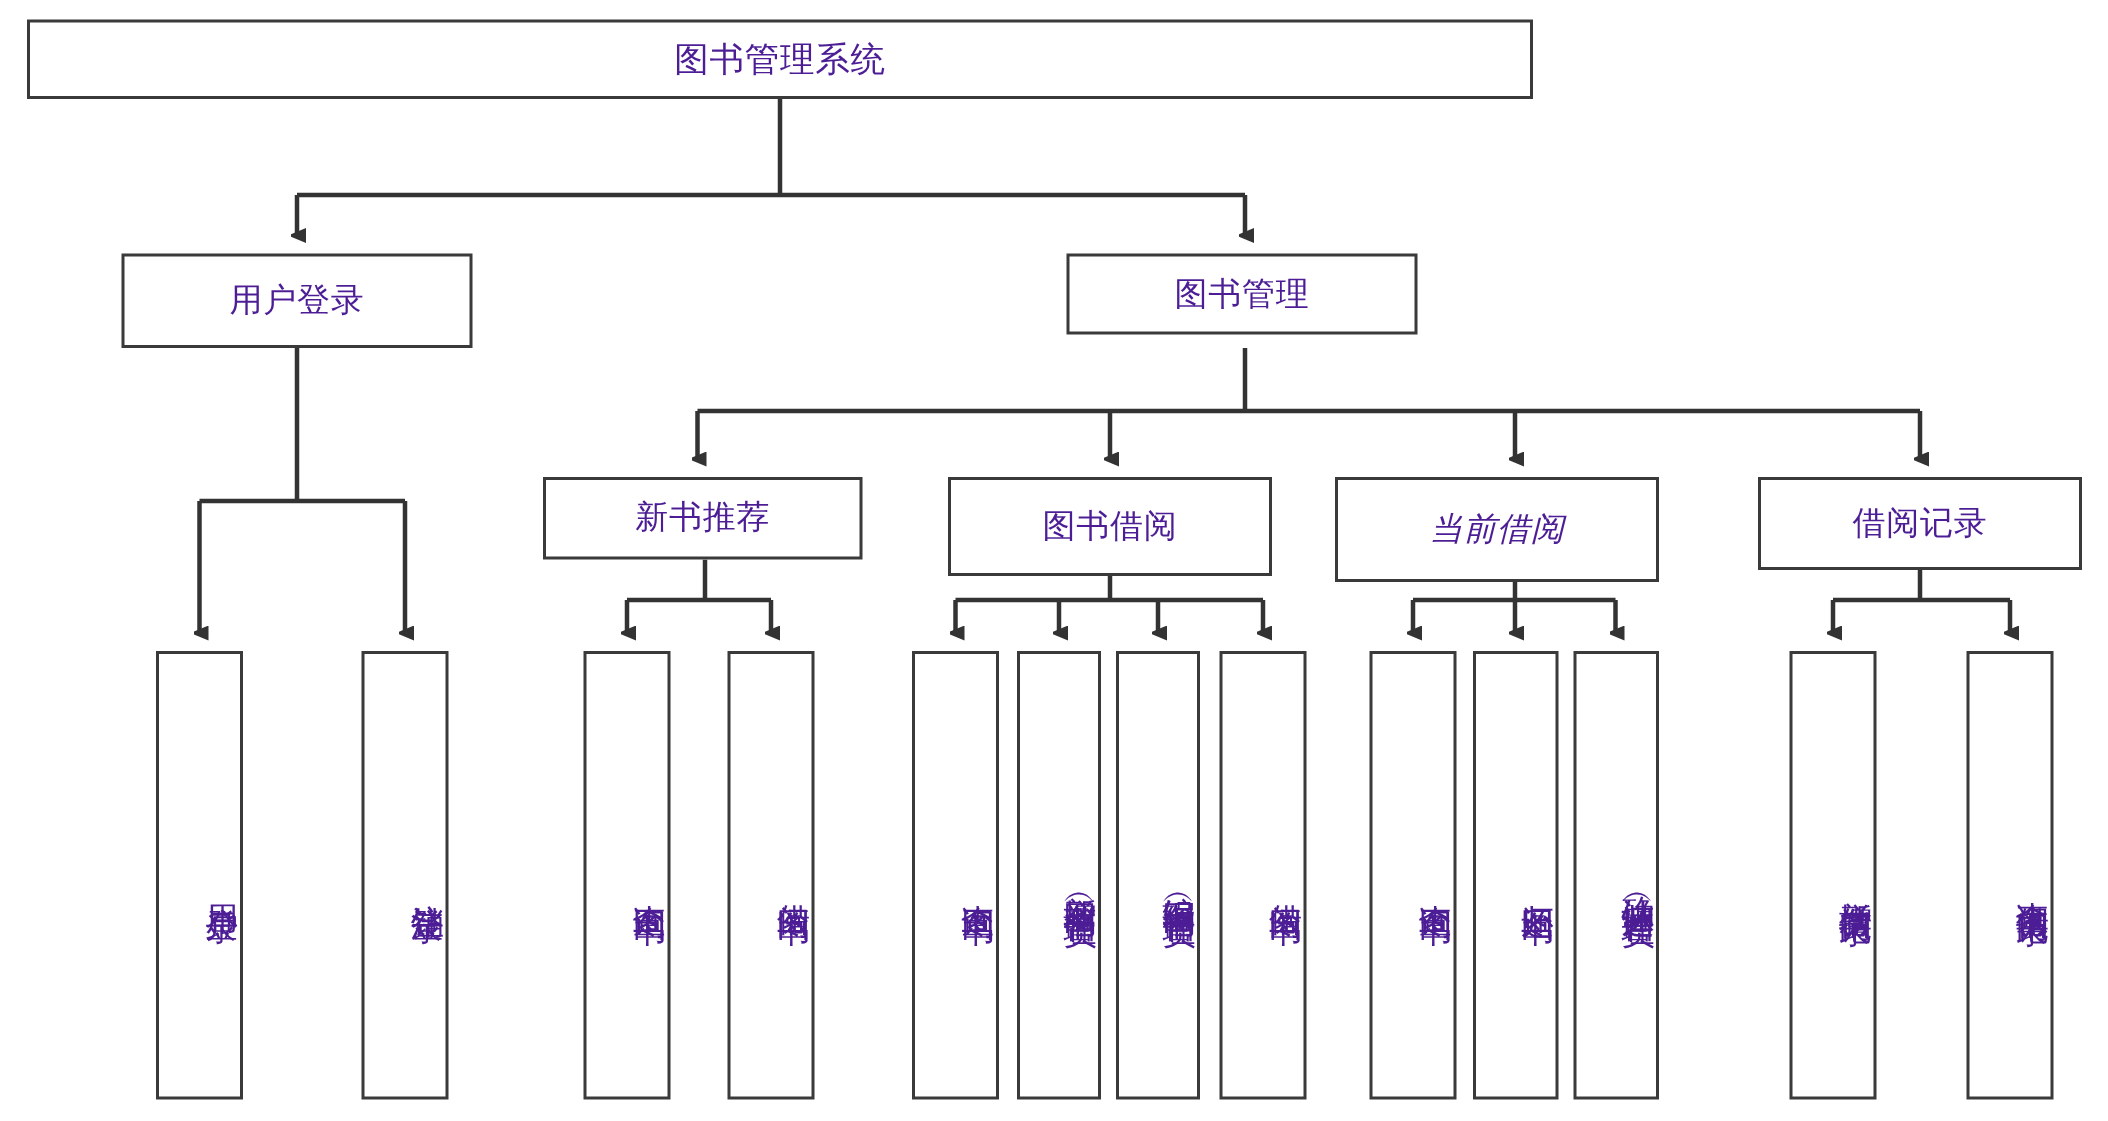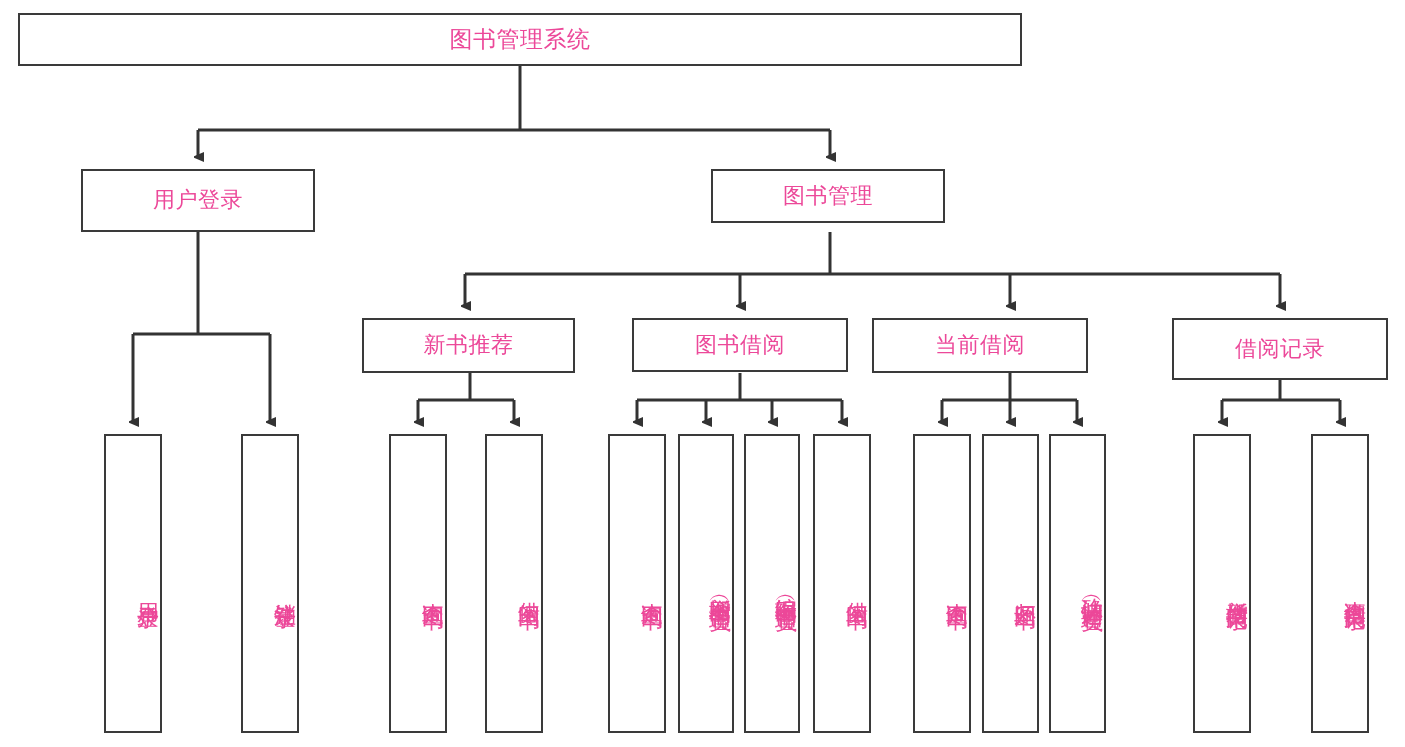--- a/index.html
+++ b/index.html
@@ -26,21 +26,21 @@
     height: 747px;
   }
   .node {
     position: absolute;
     box-sizing: border-box;
     background: #ffffff;
     border: 2px solid #3a3a3a;
     display: flex;
     align-items: center;
     justify-content: center;
-    color: #ec4899;
+    color: #4c1d95;
     line-height: 1.12;
   }
   .node-h {
     font-size: 22px;
     letter-spacing: 0.5px;
     white-space: nowrap;
   }
   .node-root {
     font-size: 23px;
   }
@@ -134,24 +134,24 @@
   <div class="node node-h" style="left:81px; top:169px; width:234px; height:63px;">
     <span>用户登录</span>
   </div>
   <div class="node node-h" style="left:711px; top:169px; width:234px; height:54px;">
     <span>图书管理</span>
   </div>
 
   <div class="node node-h" style="left:362px; top:318px; width:213px; height:55px;">
     <span>新书推荐</span>
   </div>
-  <div class="node node-h" style="left:632px; top:318px; width:216px; height:54px;">
+  <div class="node node-h" style="left:632px; top:318px; width:216px; height:66px;">
     <span>图书借阅</span>
   </div>
-  <div class="node node-h" style="left:872px; top:318px; width:216px; height:55px;">
+  <div class="node node-h" style="left:890px; top:318px; width:216px; height:70px;font-style:italic;">
     <span>当前借阅</span>
   </div>
   <div class="node node-h" style="left:1172px; top:318px; width:216px; height:62px;">
     <span>借阅记录</span>
   </div>
 
   <div class="node node-v" style="left:104px; top:434px; width:58px; height:299px;">
     <span class="vtext">用户登录</span>
   </div>
   <div class="node node-v" style="left:241px; top:434px; width:58px; height:299px;">

